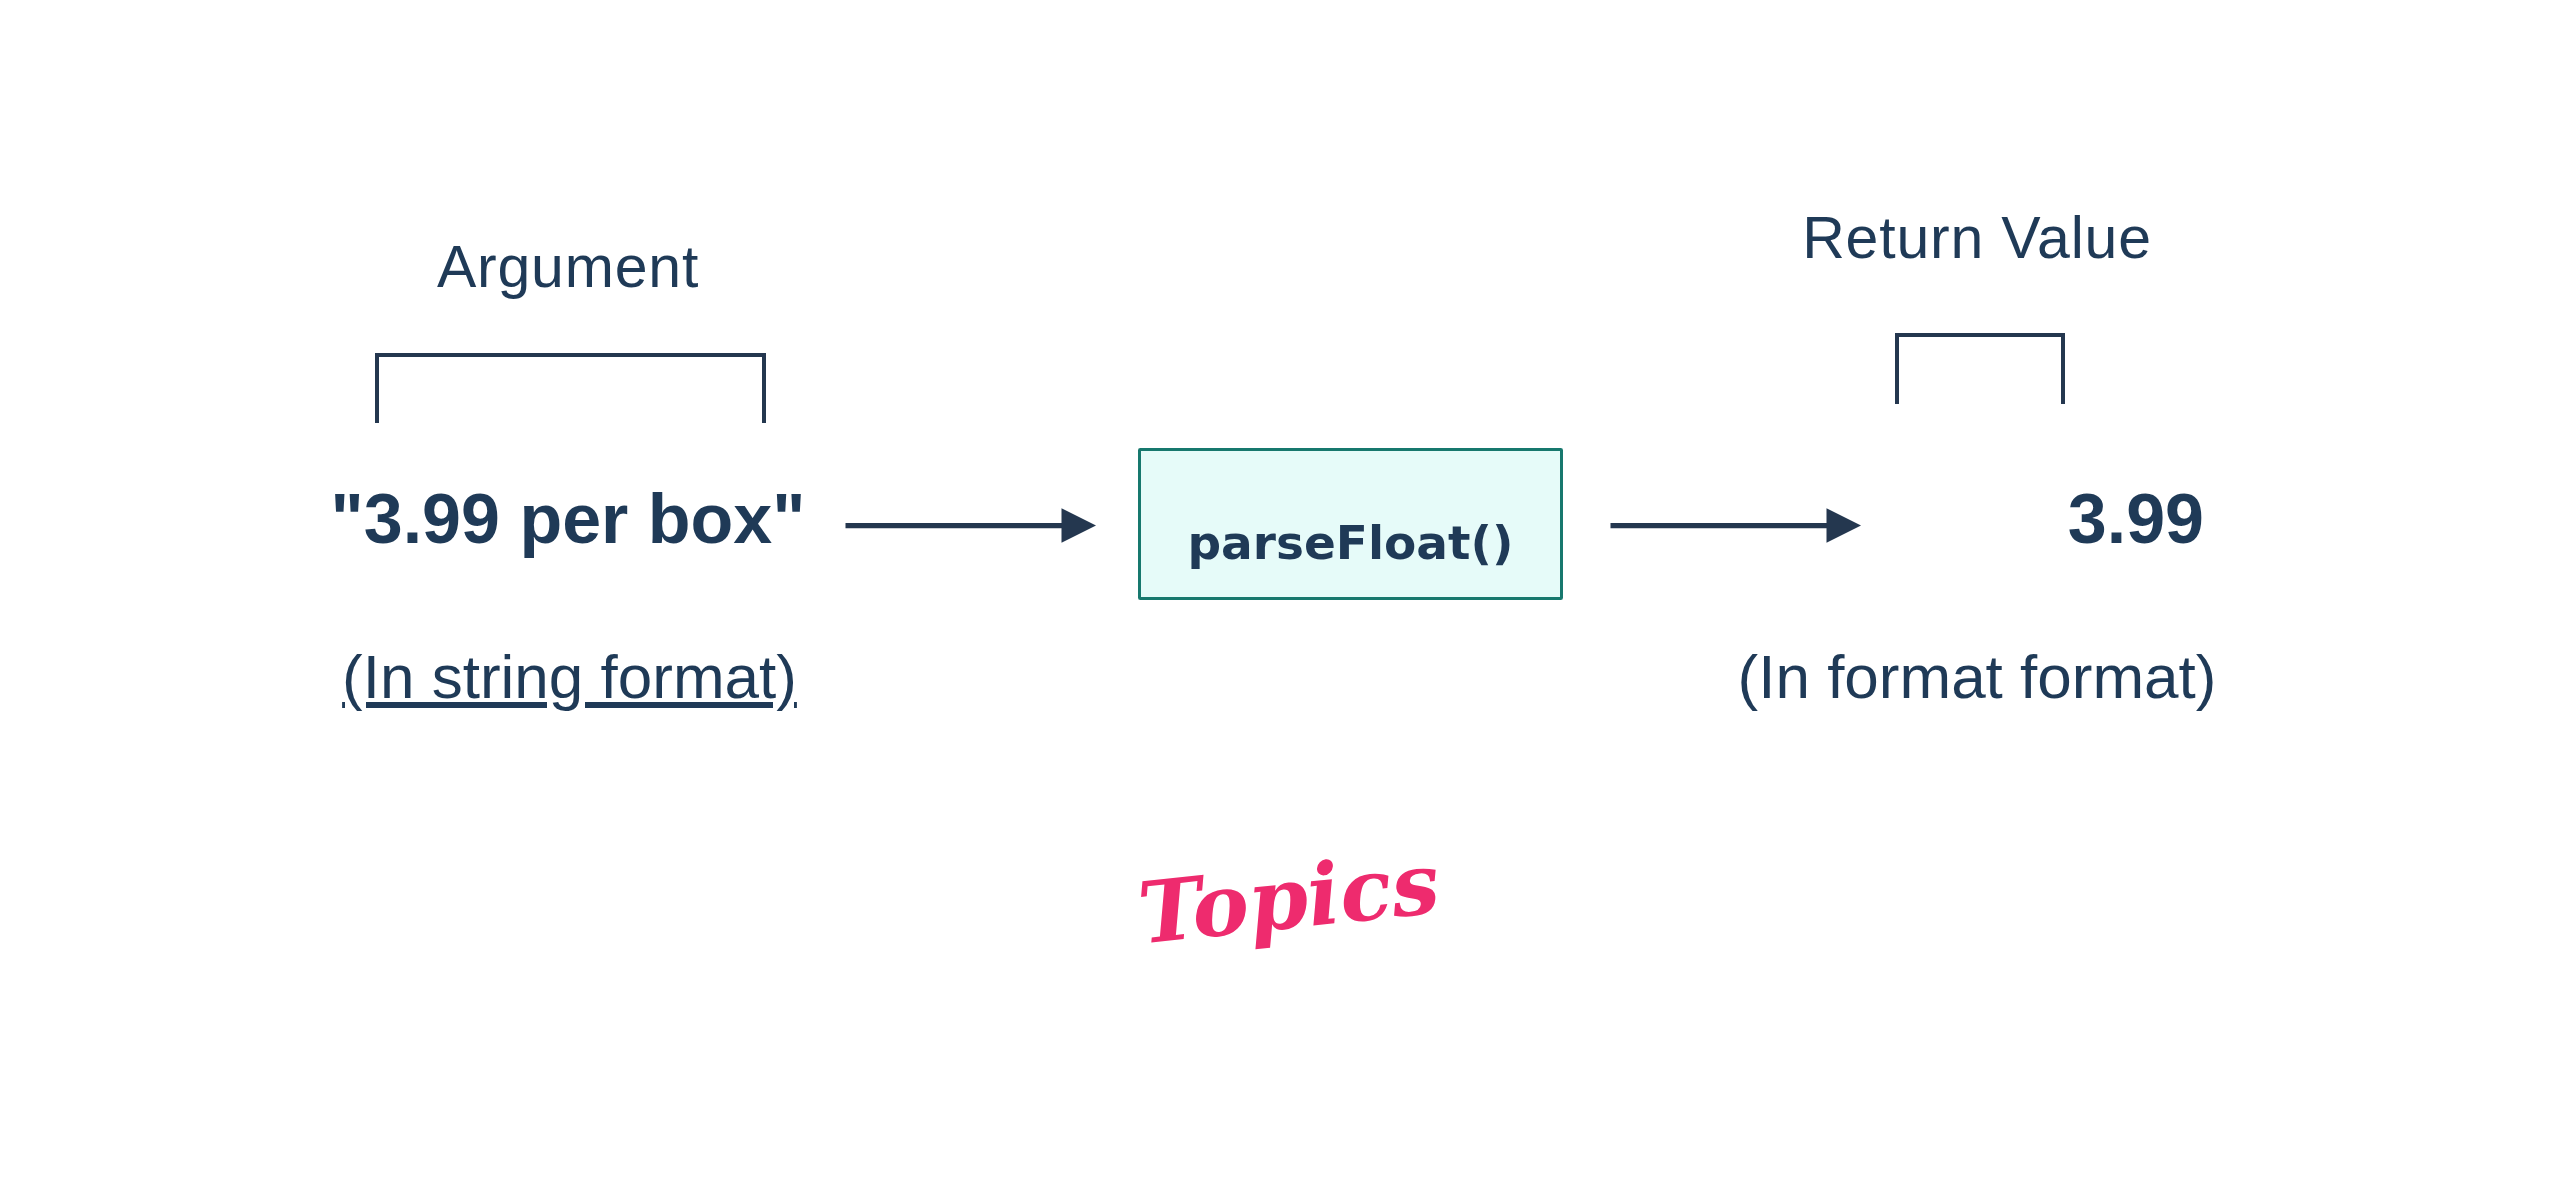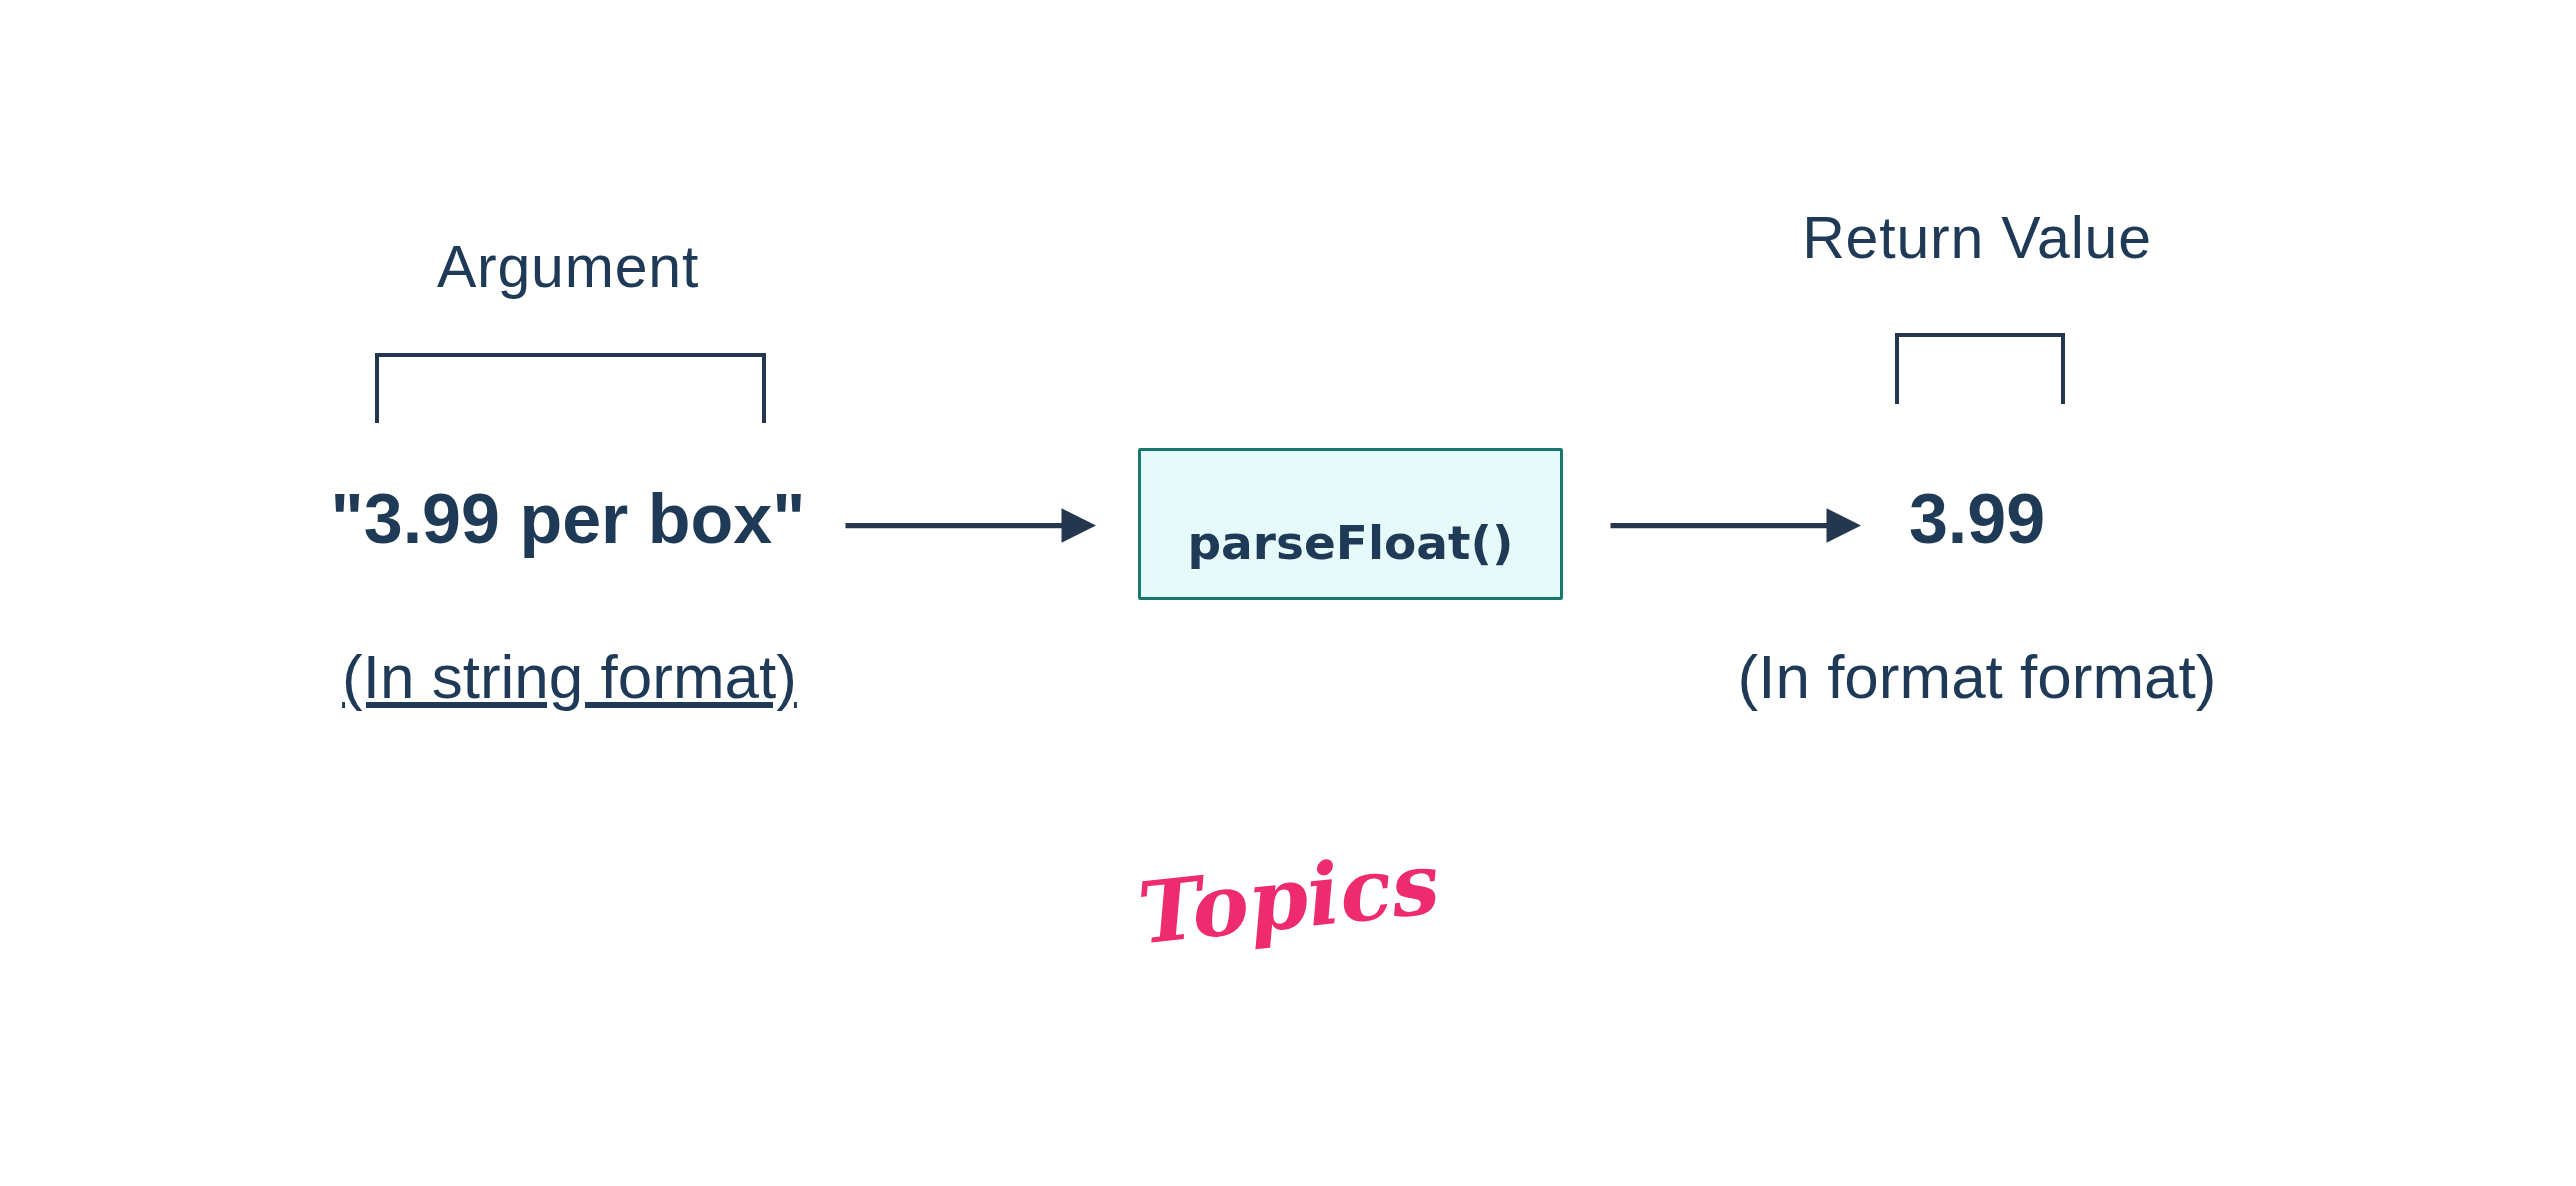--- a/index.html
+++ b/index.html
@@ -65,21 +65,21 @@
 
   .arrow{color:var(--line-navy);}
   #arrow-input{left:843px;top:503px;}
   #arrow-output{left:1608px;top:503px;}
 
   
   #argument-label{left:341px;top:233px;width:454px;}
   #argument-value{left:227px;top:479px;width:682px;}
   #argument-note{left:189px;top:641px;width:761px;text-decoration:underline;}
   #return-label{left:1750px;top:204px;width:454px;}
-  #return-value{left:1750px;top:479px;width:454px;}
+  #return-value{left:1750px;top:479px;width:454px;text-align:right;}
   #return-note{left:1672px;top:641px;width:610px;}
 
   
   #logo{left:1062px;top:847px;width:454px;}
   #logo .brand{
     font-size:39px;
     font-weight:700;
     letter-spacing:0.22em;
     color:var(--brand-dark);
     text-indent:0.22em; 

